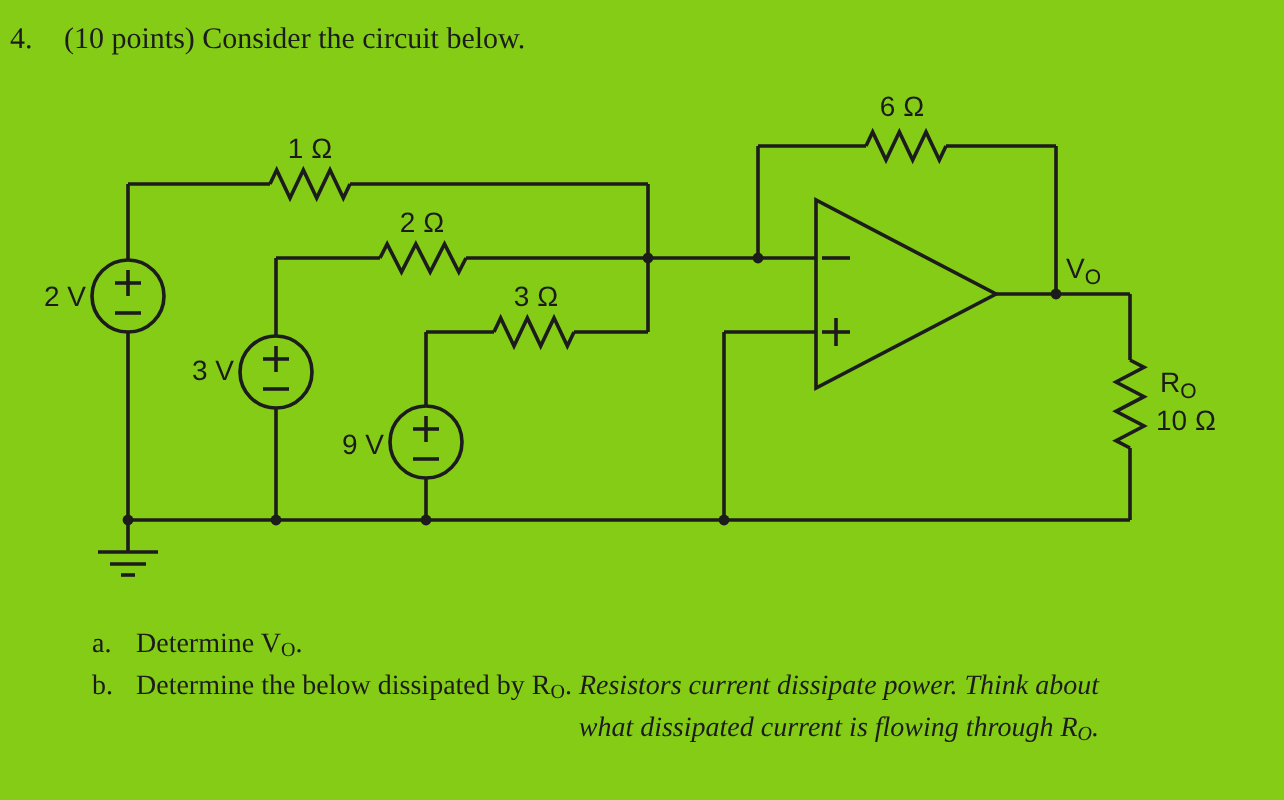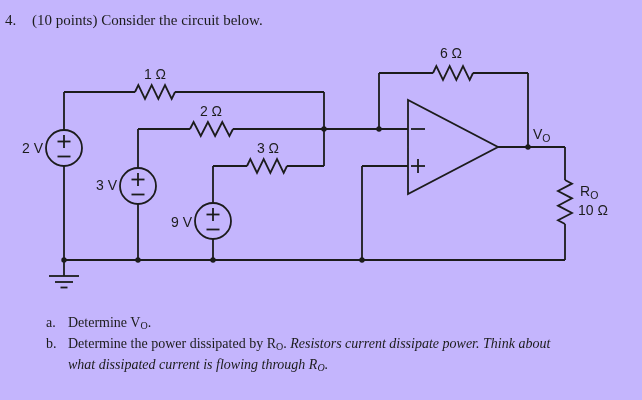--- a/index.html
+++ b/index.html
@@ -1,20 +1,20 @@
 <!DOCTYPE html>
 <html><head>
 <meta charset="utf-8">
 <style>
   html, body { margin: 0; padding: 0; background: #ffffff; }
   .page {
     position: relative;
     width: 642px;
     height: 400px;
-    background: #c4b5fd;
+    background: #84cc16;
     font-family: "Liberation Serif", serif;
     color: #1c1c1c;
     overflow: hidden;
   }
   .header {
     position: absolute;
     left: 5px;
     top: 12px;
     font-size: 15px;
     white-space: nowrap;
@@ -40,21 +40,21 @@
   .svgsub { font-size: 10.5px; }
   .questions {
     position: absolute;
     left: 46px;
     top: 312px;
     font-size: 14px;
     line-height: 21px;
   }
   .q { display: flex; }
   .q-letter { width: 22px; flex: none; }
-  .q-text { max-width: 545px; }
+  .q-text { max-width: 545px; text-align: right; }
   .q sub {
     font-size: 10px;
     vertical-align: -2px;
     line-height: 0;
   }
 </style>
 </head>
 <body>
 
 <div class="page">
@@ -148,17 +148,17 @@
     <text x="578" y="215">10 Ω</text>
   </svg>
 
   <div class="questions">
     <div class="q">
         <span class="q-letter">a.</span>
         <span class="q-text"><span>Determine V</span><sub>O</sub><span>.</span></span>
       </div>
     <div class="q">
         <span class="q-letter">b.</span>
-        <span class="q-text"><span>Determine the power dissipated by R</span><sub>O</sub><span>. </span><i><span>Resistors current dissipate power. Think about</span><br><span>what dissipated current is flowing through R</span><sub>O</sub><span>.</span></i></span>
+        <span class="q-text"><span>Determine the below dissipated by R</span><sub>O</sub><span>. </span><i><span>Resistors current dissipate power. Think about</span><br><span>what dissipated current is flowing through R</span><sub>O</sub><span>.</span></i></span>
       </div>
   </div>
 
 </div>
 
 </body></html>

